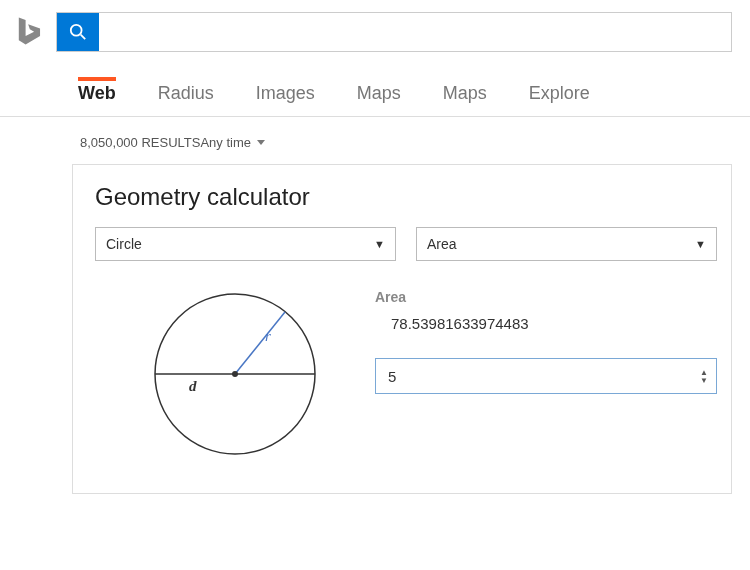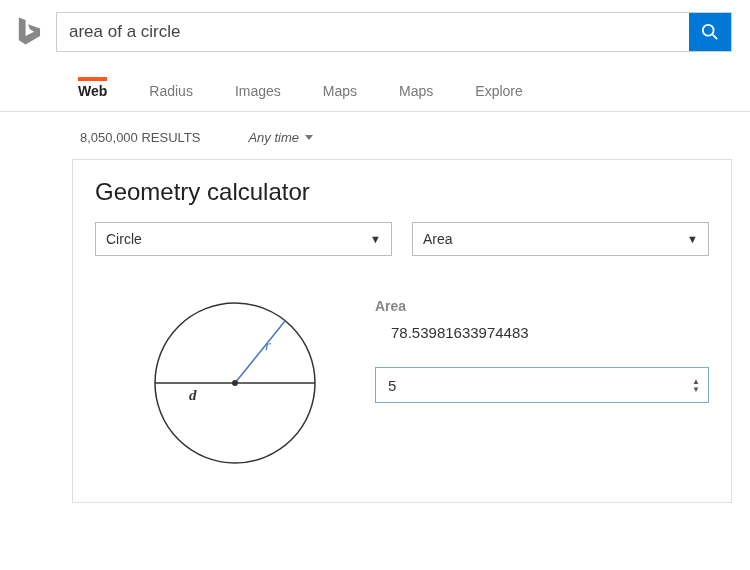--- a/index.html
+++ b/index.html
@@ -42,70 +42,68 @@
       justify-content: center;
       cursor: pointer;
     }
     .tabs-row {
       display: flex;
       gap: 42px;
       padding: 28px 0 0 78px;
       border-bottom: 1px solid #ddd;
     }
     .tab {
-      font-size: 14px;
+      font-size: 18px;
       color: #777;
       padding-bottom: 12px;
       cursor: pointer;
       border-top: 3px solid transparent;
       margin-top: -3px;
       padding-top: 3px;
     }
     .tab.active {
       color: #222;
       font-weight: 600;
       border-top: 4px solid #ff5722;
       padding-top: 2px;
     }
     .meta-row {
       display: flex;
       align-items: flex-end;
-      gap: 48px;
       padding: 18px 8px 14px 80px;
       font-size: 13px;
       color: #555;
     }
     .anytime {
       display: flex;
       align-items: center;
       gap: 6px;
       cursor: pointer;
-      font-style: italic;
     }
     .caret-down {
       width: 0; height: 0;
       border-left: 4px solid transparent;
       border-right: 4px solid transparent;
       border-top: 5px solid #777;
     }
     .card {
       margin: 0 18px 0 72px;
       border: 1px solid #ddd;
-      padding: 18px 22px 24px 22px;
+      padding: 18px 14px 24px 22px;
     }
     .card-title {
       font-size: 24px;
       font-weight: 400;
       color: #222;
       margin-bottom: 16px;
     }
     .selects-row {
       display: flex;
       gap: 20px;
-      margin-bottom: 32px;
+      margin-bottom: 18px;
       border-radius: 9px;
     }
     .select-box {
       flex: 1;
       border: 1px solid #bbb;
       height: 34px;
       display: flex;
       align-items: center;
       justify-content: space-between;
       padding: 0 10px;
@@ -176,21 +174,20 @@
     }
   </style>
 </head>
 <body>
 
 <div class="top-row">
   <svg class="logo" viewBox="0 0 40 40">
     <path d="M8 4 L16 7 L16 26 L26 21 L21 18 L19 12 L33 17 L33 26 L16 36 L8 31 Z" fill="#888"></path>
   </svg>
   <div class="search-container">
-    <input class="search-input" type="text" value="area of a circle" style="">
     <button class="search-button">
       <svg width="18" height="18" viewBox="0 0 20 20">
         <circle cx="8" cy="8" r="6" stroke="#fff" stroke-width="2" fill="none"></circle>
         <line x1="13" y1="13" x2="18" y2="18" stroke="#fff" stroke-width="2"></line>
       </svg>
     </button>
   </div>
 </div>
 
 <div class="tabs-row">

